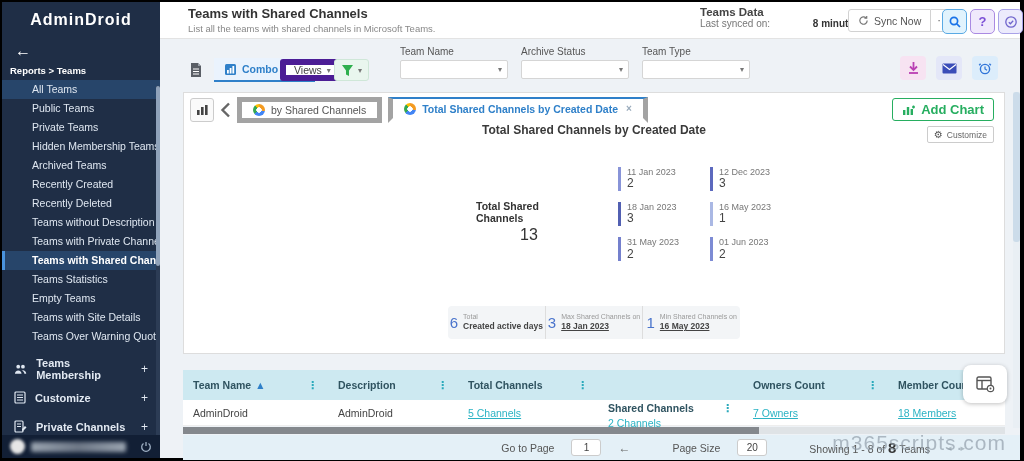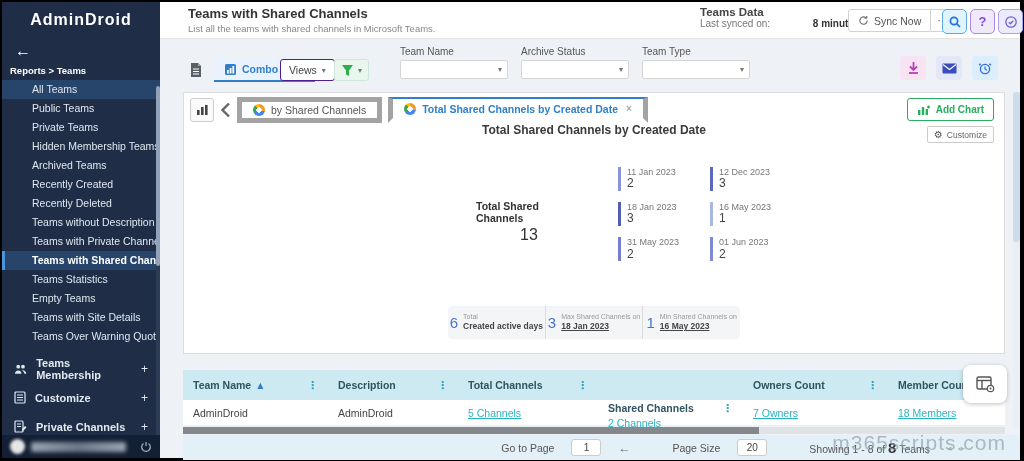--- a/index.html
+++ b/index.html
@@ -39,42 +39,42 @@
   .more-btn { height:23px; width:24px; background:#fff; border:1px solid #d2d2d2; border-left:none; border-radius:0 3px 3px 0; font-size:11px; color:#666; cursor:pointer; }
   .hdr-ic { position:absolute; top:7px; width:25px; height:25px; border-radius:5px; display:flex; align-items:center; justify-content:center; cursor:pointer; }
   .ic-search { left:782px; background:#e1f3fd; border:1px solid #5aaae4; }
   .ic-help { left:810px; background:#f0e9fc; border:1px solid #aa8ae2; color:#7c4fd6; font-weight:bold; font-size:13px; }
   .ic-hist { left:838px; background:#ecebfc; border:1px solid #a9a2e8; }
 
   
   .view-strip { position:absolute; left:25px; top:56px; display:flex; align-items:center; gap:7px; }
   .tool-ic { display:flex; align-items:center; justify-content:center; width:22px; height:22px; cursor:pointer; }
   .combo-tab { display:flex; align-items:center; gap:5px; padding:0 10px; height:24px; font-size:10.5px; font-weight:bold; color:#2f80c9; background:#eaf3fd; border-bottom:2px solid #2f80c9; cursor:pointer; }
-  .views-btn { position:absolute; left:120px; top:57px; height:22px; padding:0 8px; display:flex; align-items:center; gap:5px; background:#fff; border:1px solid #4c1d95; border-radius:3px; font-size:10.5px; color:#444; cursor:pointer; }
+  .views-btn { position:absolute; left:120px; top:57px; height:22px; padding:0 8px; display:flex; align-items:center; gap:5px; background:#fff; border:6px solid #4c1d95; border-radius:3px; font-size:10.5px; color:#444; cursor:pointer; }
   .filter-btn { position:absolute; left:174px; top:57px; height:22px; padding:0 6px; display:flex; align-items:center; gap:4px; background:#e9f6ee; border:1px solid #cfe7d8; border-radius:3px; cursor:pointer; }
   .filters { position:absolute; left:240px; top:44px; display:flex; gap:13px; }
   .fgroup { width:108px; }
   .flabel { font-size:10px; color:#555; height:14px; }
   .fselect { height:19px; background:#fff; border:1px solid #d5d5d5; border-radius:2px; display:flex; align-items:center; justify-content:flex-end; padding-right:5px; color:#888; font-size:8px; cursor:pointer; }
   .act-ic { position:absolute; top:54px; width:26px; height:24px; border-radius:4px; display:flex; align-items:center; justify-content:center; cursor:pointer; }
   .ic-dl { left:740px; background:#f7e3f2; }
   .ic-mail { left:776px; background:#e4e7f8; }
   .ic-alarm { left:812px; background:#dcedfb; }
   .caret { font-family:"DejaVu Sans",sans-serif; font-size:8px; color:#777; }
 
   
   .card { position:absolute; left:23px; top:90px; width:822px; height:262px; background:#fff; border:1px solid #ddd; }
   .tabbar { position:absolute; left:6px; top:4px; display:flex; align-items:center; gap:6px; }
   .chart-sq { width:24px; height:24px; border:1px solid #ccc; border-radius:3px; display:flex; align-items:center; justify-content:center; background:#fafafa; cursor:pointer; }
   .chev { display:flex; cursor:pointer; }
   .ctab { display:flex; align-items:center; gap:6px; height:26px; padding:0 11px; border:5px solid #a3a3a3; background:#fff; font-size:10.5px; color:#555; cursor:pointer; }
   .ctab.active { color:#2f80c9; font-weight:bold; border-top:2px solid #2f80c9; border-bottom-color:#fff; }
   .ctab .x { color:#9ab; font-size:10px; margin-left:2px; }
   .mini-donut { width:12px; height:12px; border-radius:50%; background:radial-gradient(closest-side,#fff 42%,transparent 45%), conic-gradient(#f49b21 0 100deg,#4285f4 100deg 225deg,#34a853 225deg 318deg,#fbbc05 318deg 360deg); }
-  .addchart { position:absolute; right:10px; top:5px; height:23px; display:flex; align-items:center; gap:5px; padding:0 9px; background:#fff; border:1px solid #27ae60; border-radius:3px; color:#27ae60; font-size:10px; font-weight:bold; cursor:pointer; }
+  .addchart { position:absolute; right:10px; top:5px; height:23px; display:flex; align-items:center; gap:5px; padding:0 9px; background:#fff; border:1px solid #27ae60; border-radius:3px; color:#27ae60; font-size:13px; font-weight:bold; cursor:pointer; }
   .customize { position:absolute; right:10px; top:33px; height:17px; display:flex; align-items:center; gap:4px; padding:0 6px; background:#fff; border:1px solid #ccc; border-radius:2px; color:#666; font-size:8.5px; cursor:pointer; }
   .gear { font-family:"DejaVu Sans",sans-serif; font-size:10px; color:#555; }
   .chart-title { position:absolute; left:0; right:0; top:30px; text-align:center; font-size:12px; font-weight:bold; color:#3a3a3a; }
   .donut { position:absolute; left:268px; top:52px; width:154px; height:154px; border-radius:50%; }
   .donut-hole { position:absolute; left:24px; top:24px; width:106px; height:106px; border-radius:50%; background:#fff; display:flex; flex-direction:column; align-items:center; justify-content:center; }
   .donut-label { font-size:10.5px; font-weight:bold; color:#333; }
   .donut-value { font-size:16px; color:#333; margin-top:2px; }
   .legend { position:absolute; left:434px; top:74px; display:grid; grid-template-columns:86px 86px; column-gap:6px; row-gap:11px; }
   .lg-entry { border-left:3px solid #888; padding-left:6px; line-height:1.15; }
   .lg-date { font-size:9px; color:#777; white-space:nowrap; }

